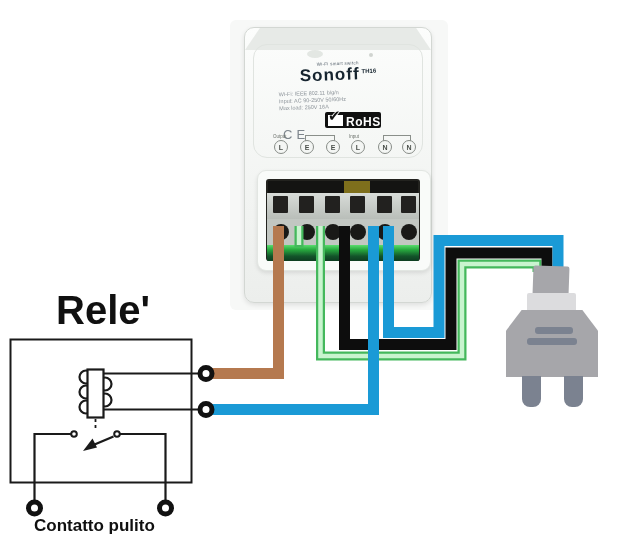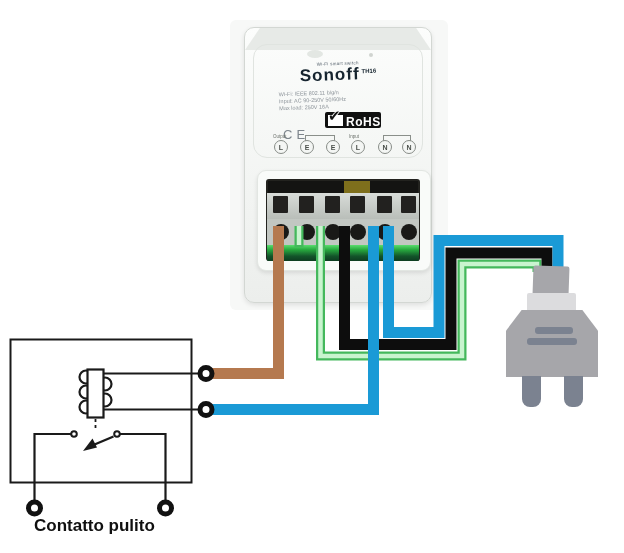--- a/index.html
+++ b/index.html
@@ -179,15 +179,16 @@
 
   <div class="abs" id="plug-entry"></div>
   <div class="abs" id="plug-band"></div>
   <div class="abs" id="plug-body">
     <div class="plug-slot" style="left:29px;top:17px;width:38px;"></div>
     <div class="plug-slot" style="left:21px;top:28px;width:50px;"></div>
   </div>
   <div class="prong" style="left:522px;"></div>
   <div class="prong" style="left:564px;"></div>
 
+  <div class="abs" id="relay-title">Rele'</div>
   <div class="abs" id="contact-label">Contatto pulito</div>
 
 </div>
 
 </body></html>

